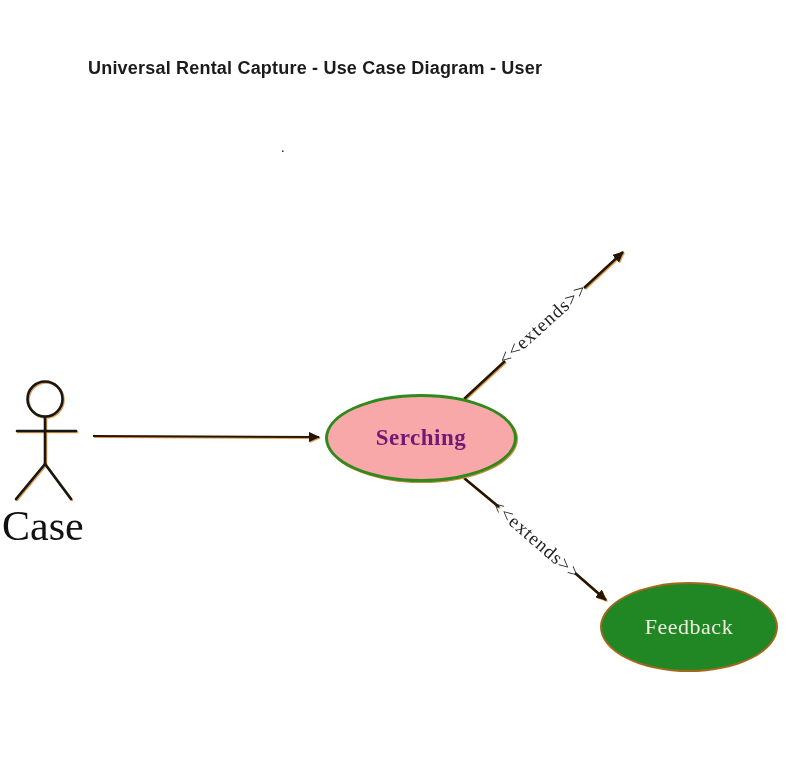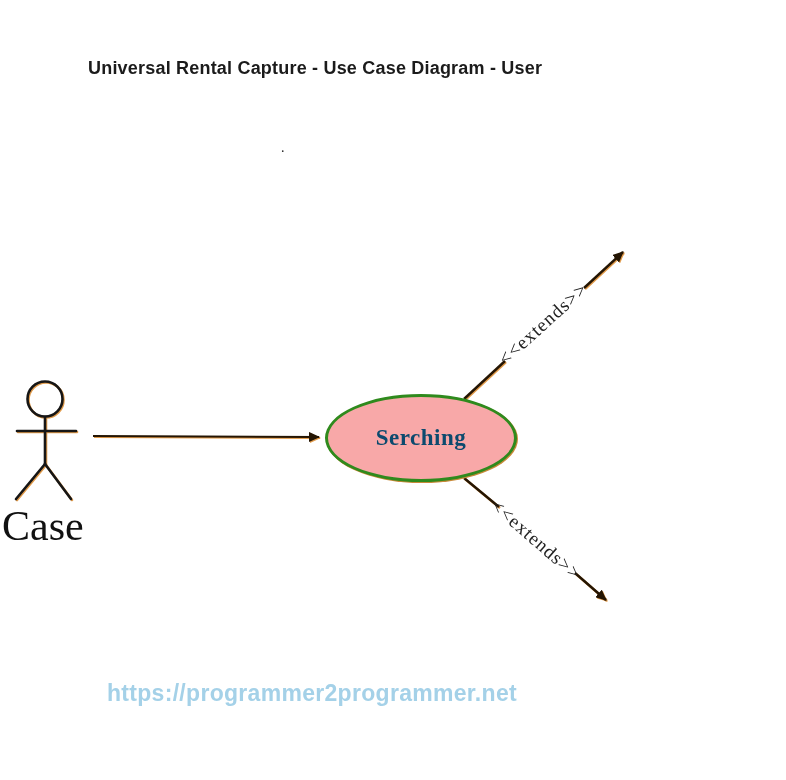--- a/index.html
+++ b/index.html
@@ -61,21 +61,21 @@
     top: 394px;
     width: 192px;
     height: 88px;
     background: #f8a8a8;
     border: 3px solid #2f8a1d;
     box-shadow: 1px 1px 0 #c88a3a;
   }
   .uc-serching .uc-label {
     font-size: 23px;
     font-weight: bold;
-    color: #0c4a6e;
+    color: #701a75;
     letter-spacing: 0.5px;
   }
   .uc-booking {
     left: 619px;
     top: 184px;
     width: 156px;
     height: 98px;
     background: #1f7d1f;
     border: 2px solid #a2691c;
   }
@@ -167,22 +167,24 @@
       <line x1="464" y1="478" x2="499" y2="507"></line>
       <line x1="575" y1="573" x2="606" y2="600" marker-end="url(#arrow)"></line>
     </g>
   </svg>
 
   <div class="uc uc-serching">
     <span class="uc-label">Serching</span>
   </div>
 
 
+  <div class="uc uc-feedback">
+    <span class="uc-green-label">Feedback</span>
+  </div>
 
   <div class="extends-label extends-upper">&lt;&lt;extends&gt;&gt;</div>
 
   <div class="extends-label extends-lower">&lt;&lt;extends&gt;&gt;</div>
 
   <div class="actor-label">Case</div>
 
-  <div class="watermark">https://programmer2programmer.net</div>
 
 </div>
 
 </body></html>

